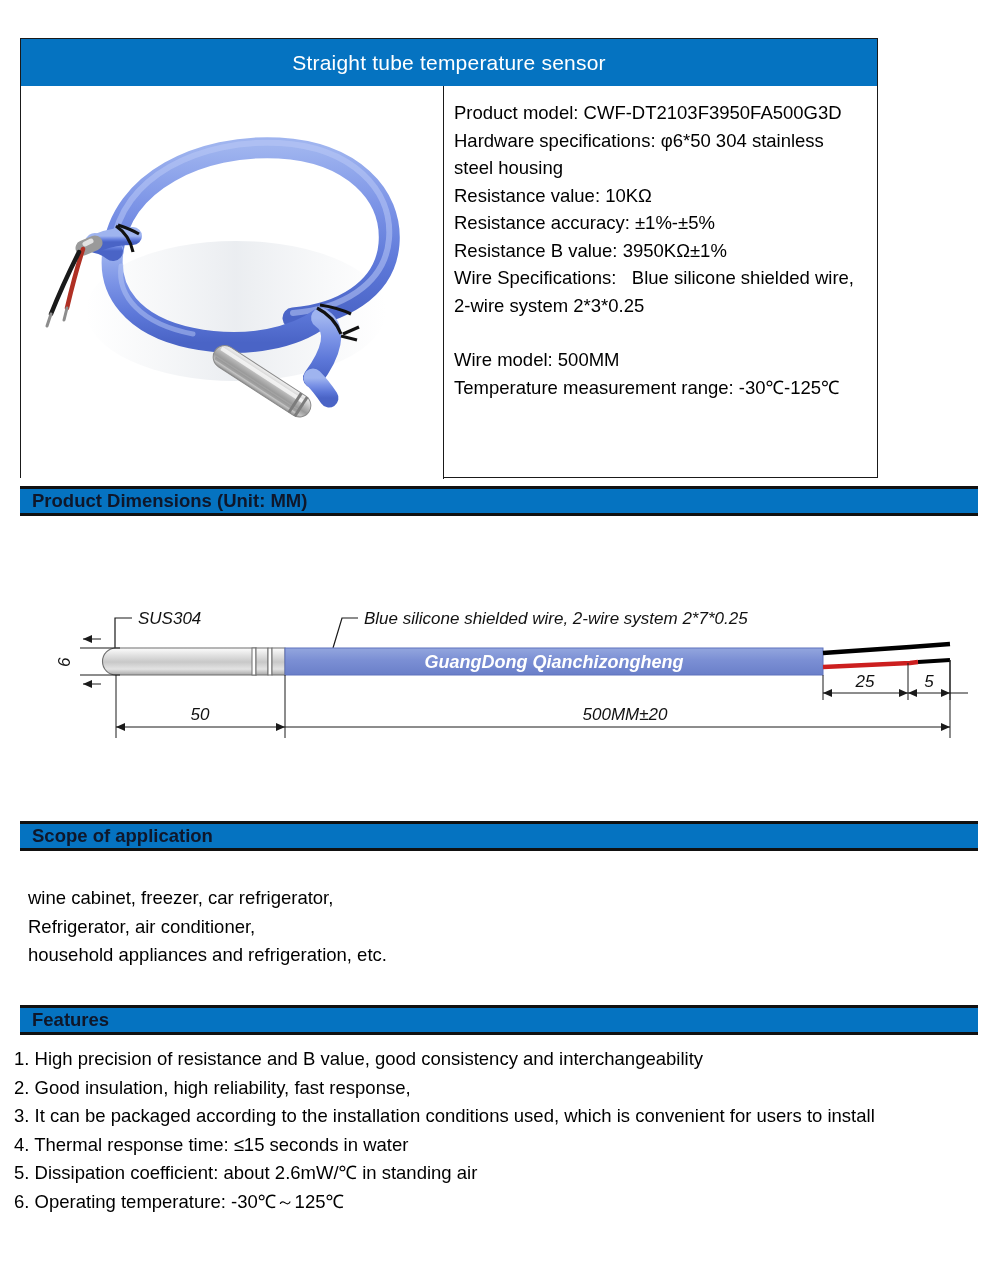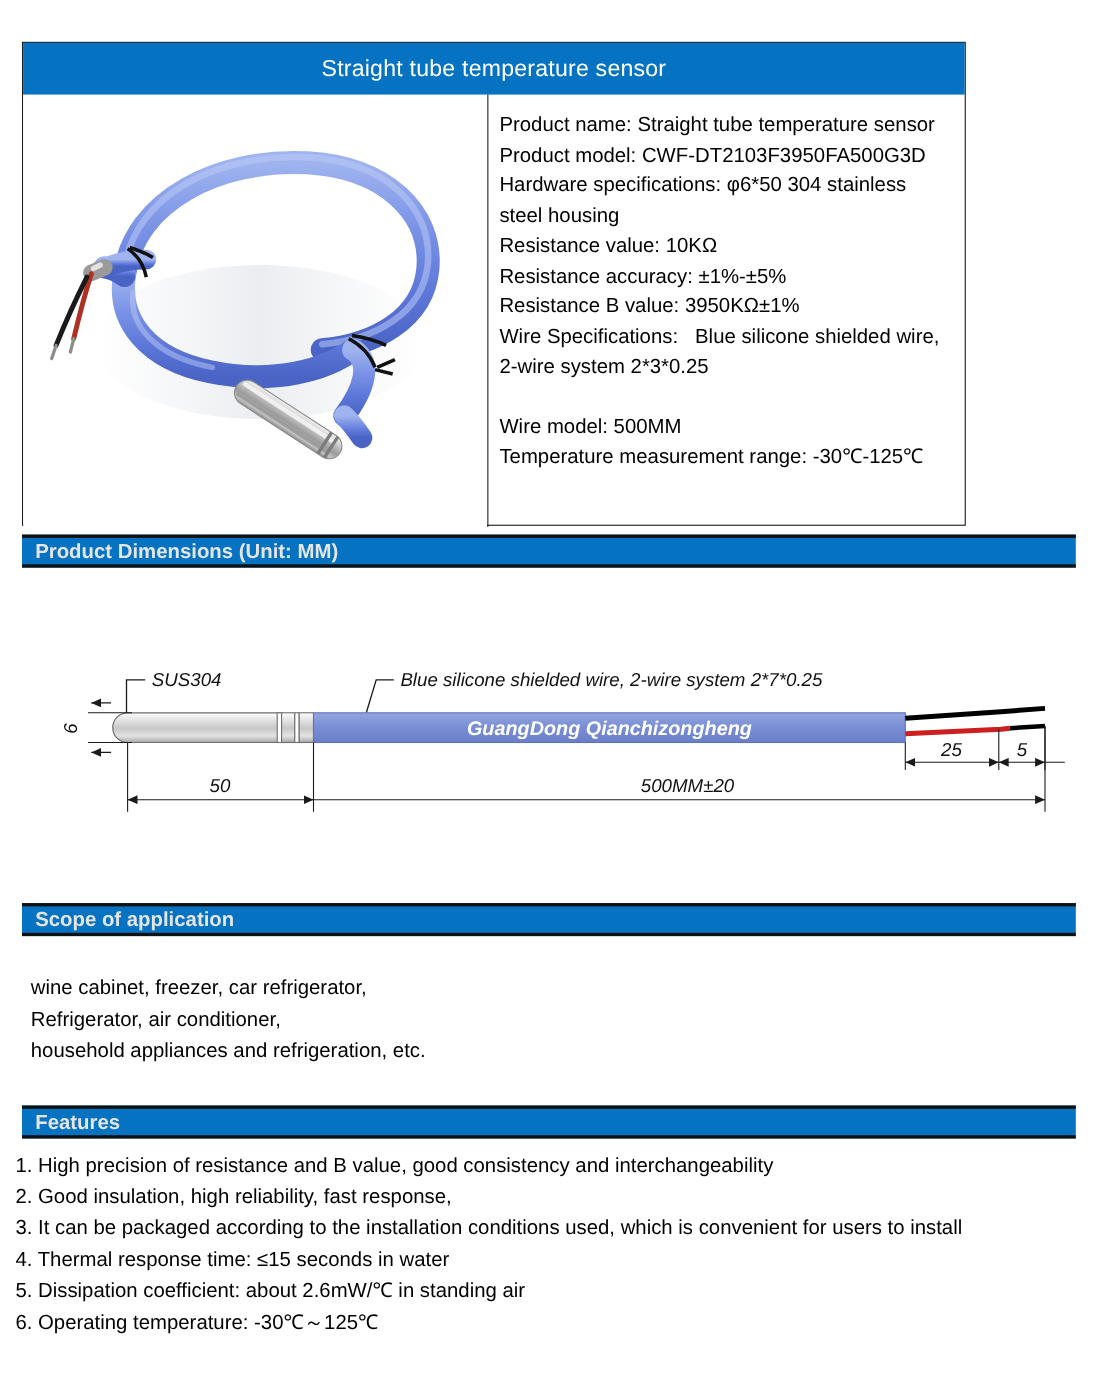--- a/index.html
+++ b/index.html
@@ -52,21 +52,21 @@
   
   .sec-bar{
     position:absolute;left:20px;width:958px;height:30px;
     background:#0573c1;
     border-top:3px solid #111;
     border-bottom:3px solid #111;
     box-sizing:border-box;
     display:flex;align-items:center;
   }
   .sec-bar span{
-    color:#e5e5e5;font-weight:bold;font-size:18.5px;
+    color:#0f172a;font-weight:bold;font-size:18.5px;
     padding-left:12px;
   }
   .sec-dims{top:486px;}
   .sec-scope{top:821px;}
   .sec-feat{top:1005px;}
 
   
   .drawing{
     position:absolute;left:20px;top:560px;width:958px;height:215px;font-style:italic;
   }
@@ -161,21 +161,20 @@
 
           <rect x="276" y="293" width="3" height="23" fill="#7c7c7c"></rect>
           <rect x="283" y="293" width="3" height="23" fill="#7c7c7c"></rect>
         </g>
 
         <path d="M 292 292 C 300 300 304 306 308 312" fill="none" stroke="url(#cabG)" stroke-width="19" stroke-linecap="round"></path>
       </svg>
     </div>
 
     <div class="spec-pane">
-      <div class="spec-line">Product name: Straight tube temperature sensor</div>
       <div class="spec-line">Product model: CWF-DT2103F3950FA500G3D</div>
       <div class="spec-line">Hardware specifications: φ6*50 304 stainless steel housing</div>
       <div class="spec-line">Resistance value: 10KΩ</div>
       <div class="spec-line">Resistance accuracy: ±1%-±5%</div>
       <div class="spec-line">Resistance B value: 3950KΩ±1%</div>
       <div class="spec-line">Wire Specifications:   Blue silicone shielded wire, 2-wire system 2*3*0.25</div>
       <div class="spec-gap"></div>
       <div class="spec-line">Wire model: 500MM</div>
       <div class="spec-line">Temperature measurement range: -30℃-125℃</div>
     </div>

